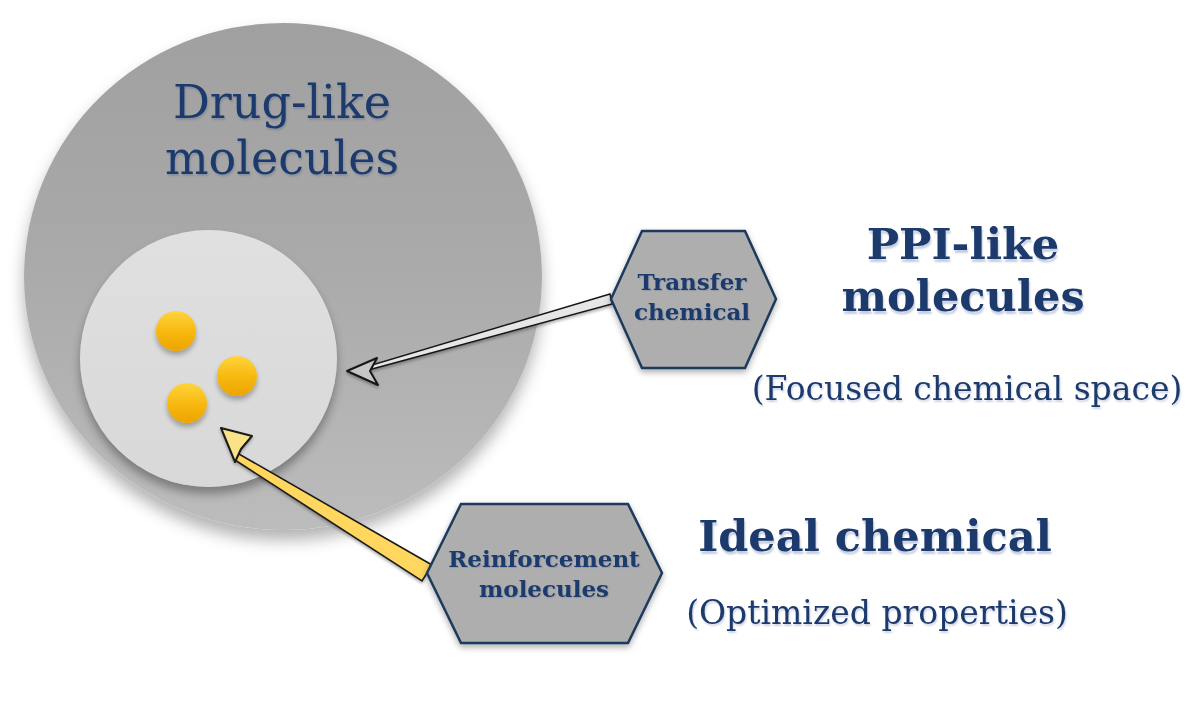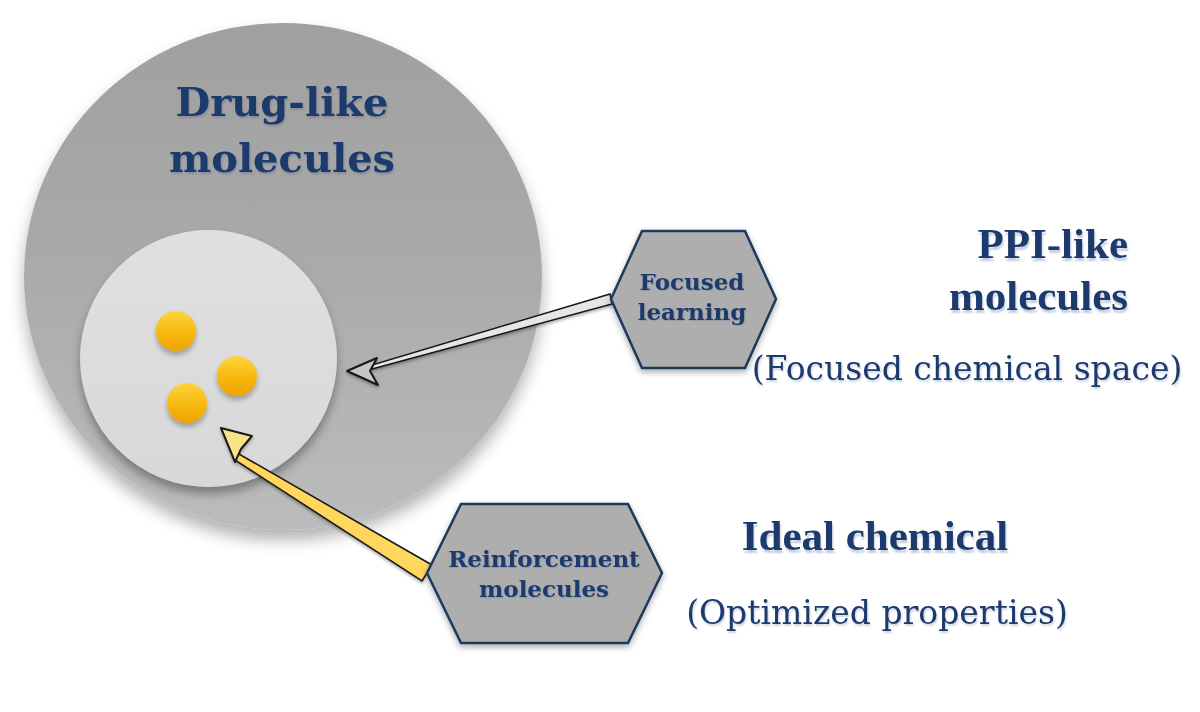--- a/index.html
+++ b/index.html
@@ -23,42 +23,41 @@
     background:linear-gradient(180deg,#ffd43c 0%,#f6b70d 55%,#eda400 100%);
     box-shadow:0 4px 5px rgba(0,0,0,.28);
   }
   #dot-1{left:156px;top:311px;}
   #dot-2{left:217px;top:356px;}
   #dot-3{left:167px;top:383px;}
   
   .navy{color:#1d3a6c;}
   .outer-label{
     position:absolute;left:117px;top:74px;width:330px;text-align:center;
-    font-size:40px;line-height:56px;font-weight:700;
+    font-size:46px;line-height:56px;font-weight:400;
     text-shadow:1px 2px 2px rgba(70,90,130,.30);
   }
   .hex-label{
     position:absolute;text-align:center;font-size:23px;line-height:30px;font-weight:700;
     text-shadow:1px 1px 1px rgba(70,90,130,.25);
   }
   #transfer-label{left:607px;top:267px;width:170px;}
   #reinforcement-label{left:439px;top:544px;width:210px;}
   .ann-title{
-    position:absolute;text-align:right;font-size:43px;line-height:52px;font-weight:700;
+    position:absolute;text-align:center;font-size:43px;line-height:52px;font-weight:700;
     text-shadow:1px 3px 2px rgba(110,130,170,.40);
-    font-family:Liberation Serif, serif;
   }
   #ppi-title{left:798px;top:218px;width:330px;}
   #ideal-title{left:875px;top:510px;white-space:nowrap;transform:translateX(-50%);}
   .ann-sub{
     position:absolute;text-align:center;font-size:33px;line-height:42px;font-weight:400;
     white-space:nowrap;transform:translateX(-50%);
     text-shadow:1px 2px 2px rgba(110,130,170,.35);
   }
-  #ppi-sub{left:967px;top:348px;}
+  #ppi-sub{left:967px;top:368px;}
   #ideal-sub{left:877px;top:585px;margin-top:7px;}
   
   #shape-layer{position:absolute;left:0;top:0;width:1200px;height:712px;}
 </style>
 </head>
 <body>
 
 <div id="canvas">
 
   <div class="outer-circle"></div>
@@ -88,21 +87,21 @@
       <polygon points="432,565 239,454 235,460 422,581" fill="#ffd75f" stroke="#1a1a1a" stroke-width="1.6"></polygon>
       <path d="M221,428 L252,436 L241,449 L235,462 Z" fill="#f9e287" stroke="#1a1a1a" stroke-width="2" stroke-linejoin="round"></path>
     </g>
 
     <polygon points="611,299 642,231 745,231 776,299 745,368 642,368" fill="#aeaeae" stroke="#1e3a5c" stroke-width="2.5" filter="url(#hexShadow)"></polygon>
     <polygon points="427,573 461,504 628,504 662,573 628,643 461,643" fill="#aeaeae" stroke="#1e3a5c" stroke-width="2.5" filter="url(#hexShadow)"></polygon>
   </svg>
 
   <div class="outer-label navy">Drug-like molecules</div>
 
-  <div class="hex-label navy" id="transfer-label">Focused learning</div>
+  <div class="hex-label navy" id="transfer-label">Transfer chemical</div>
 
   <div class="hex-label navy" id="reinforcement-label">Reinforcement molecules</div>
 
   <div class="ann-title navy" id="ppi-title">PPI-like molecules</div>
   <div class="ann-sub navy" id="ppi-sub">(Focused chemical space)</div>
 
   <div class="ann-title navy" id="ideal-title">Ideal chemical</div>
   <div class="ann-sub navy" id="ideal-sub">(Optimized properties)</div>
 
 </div>

